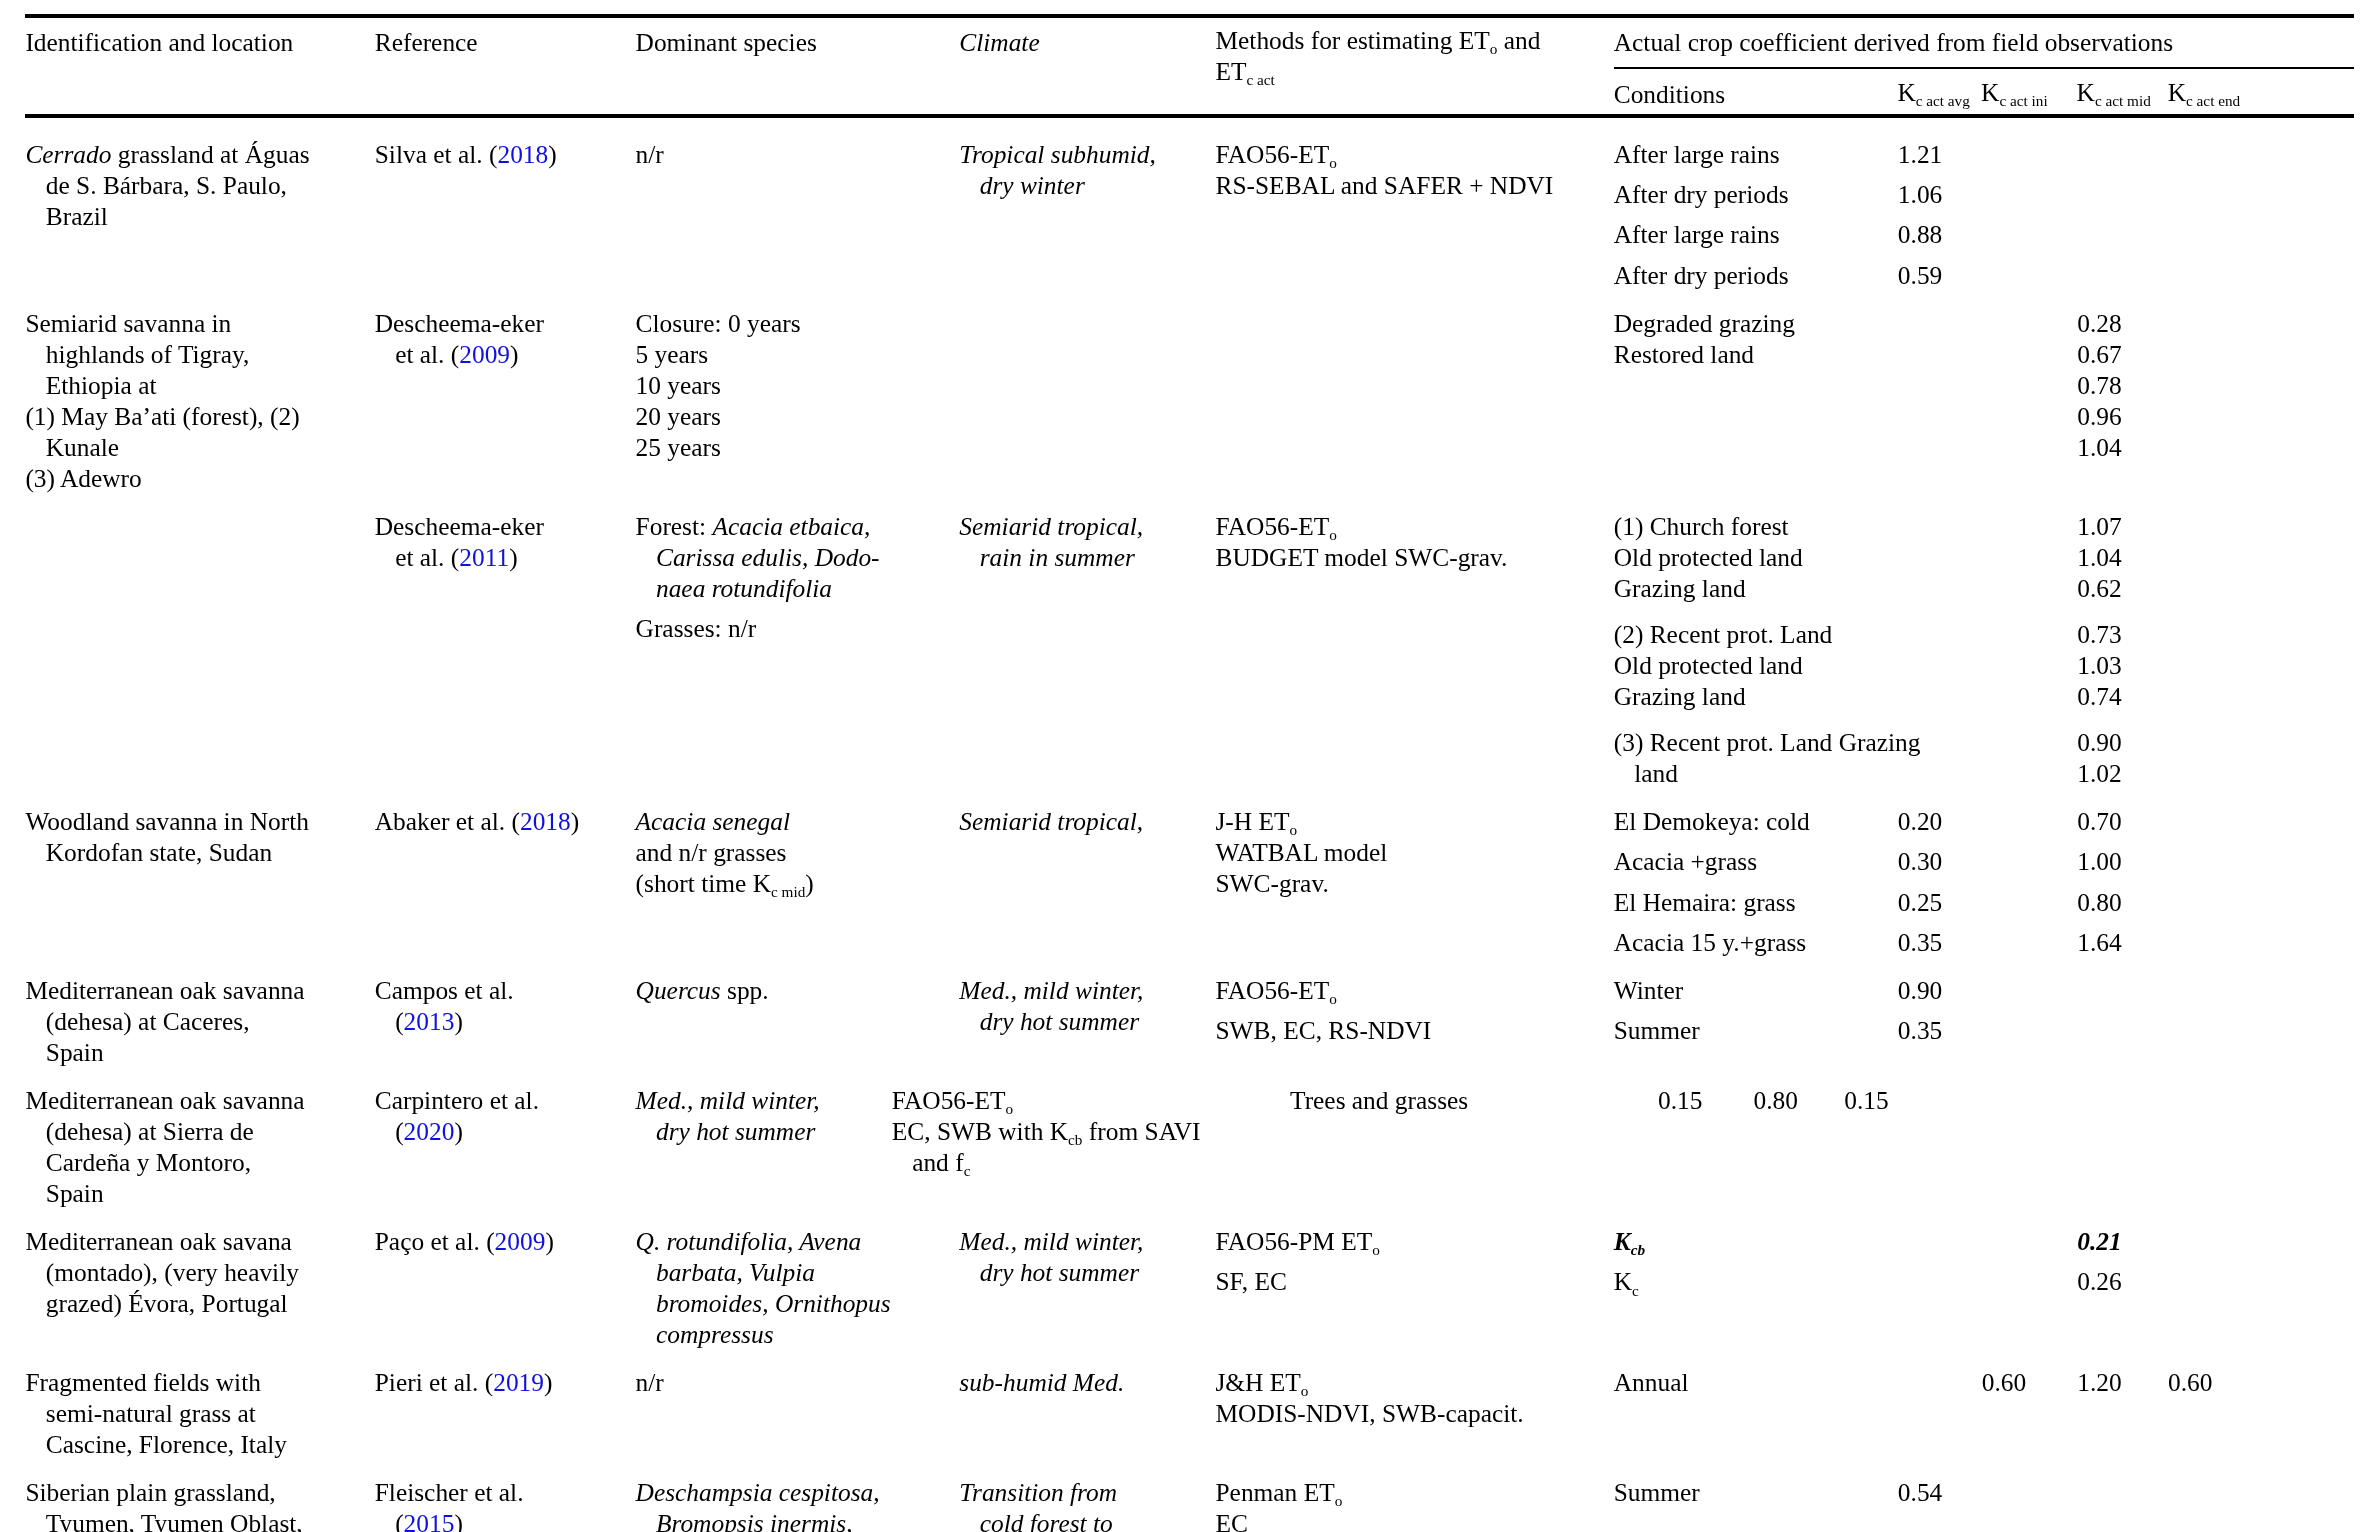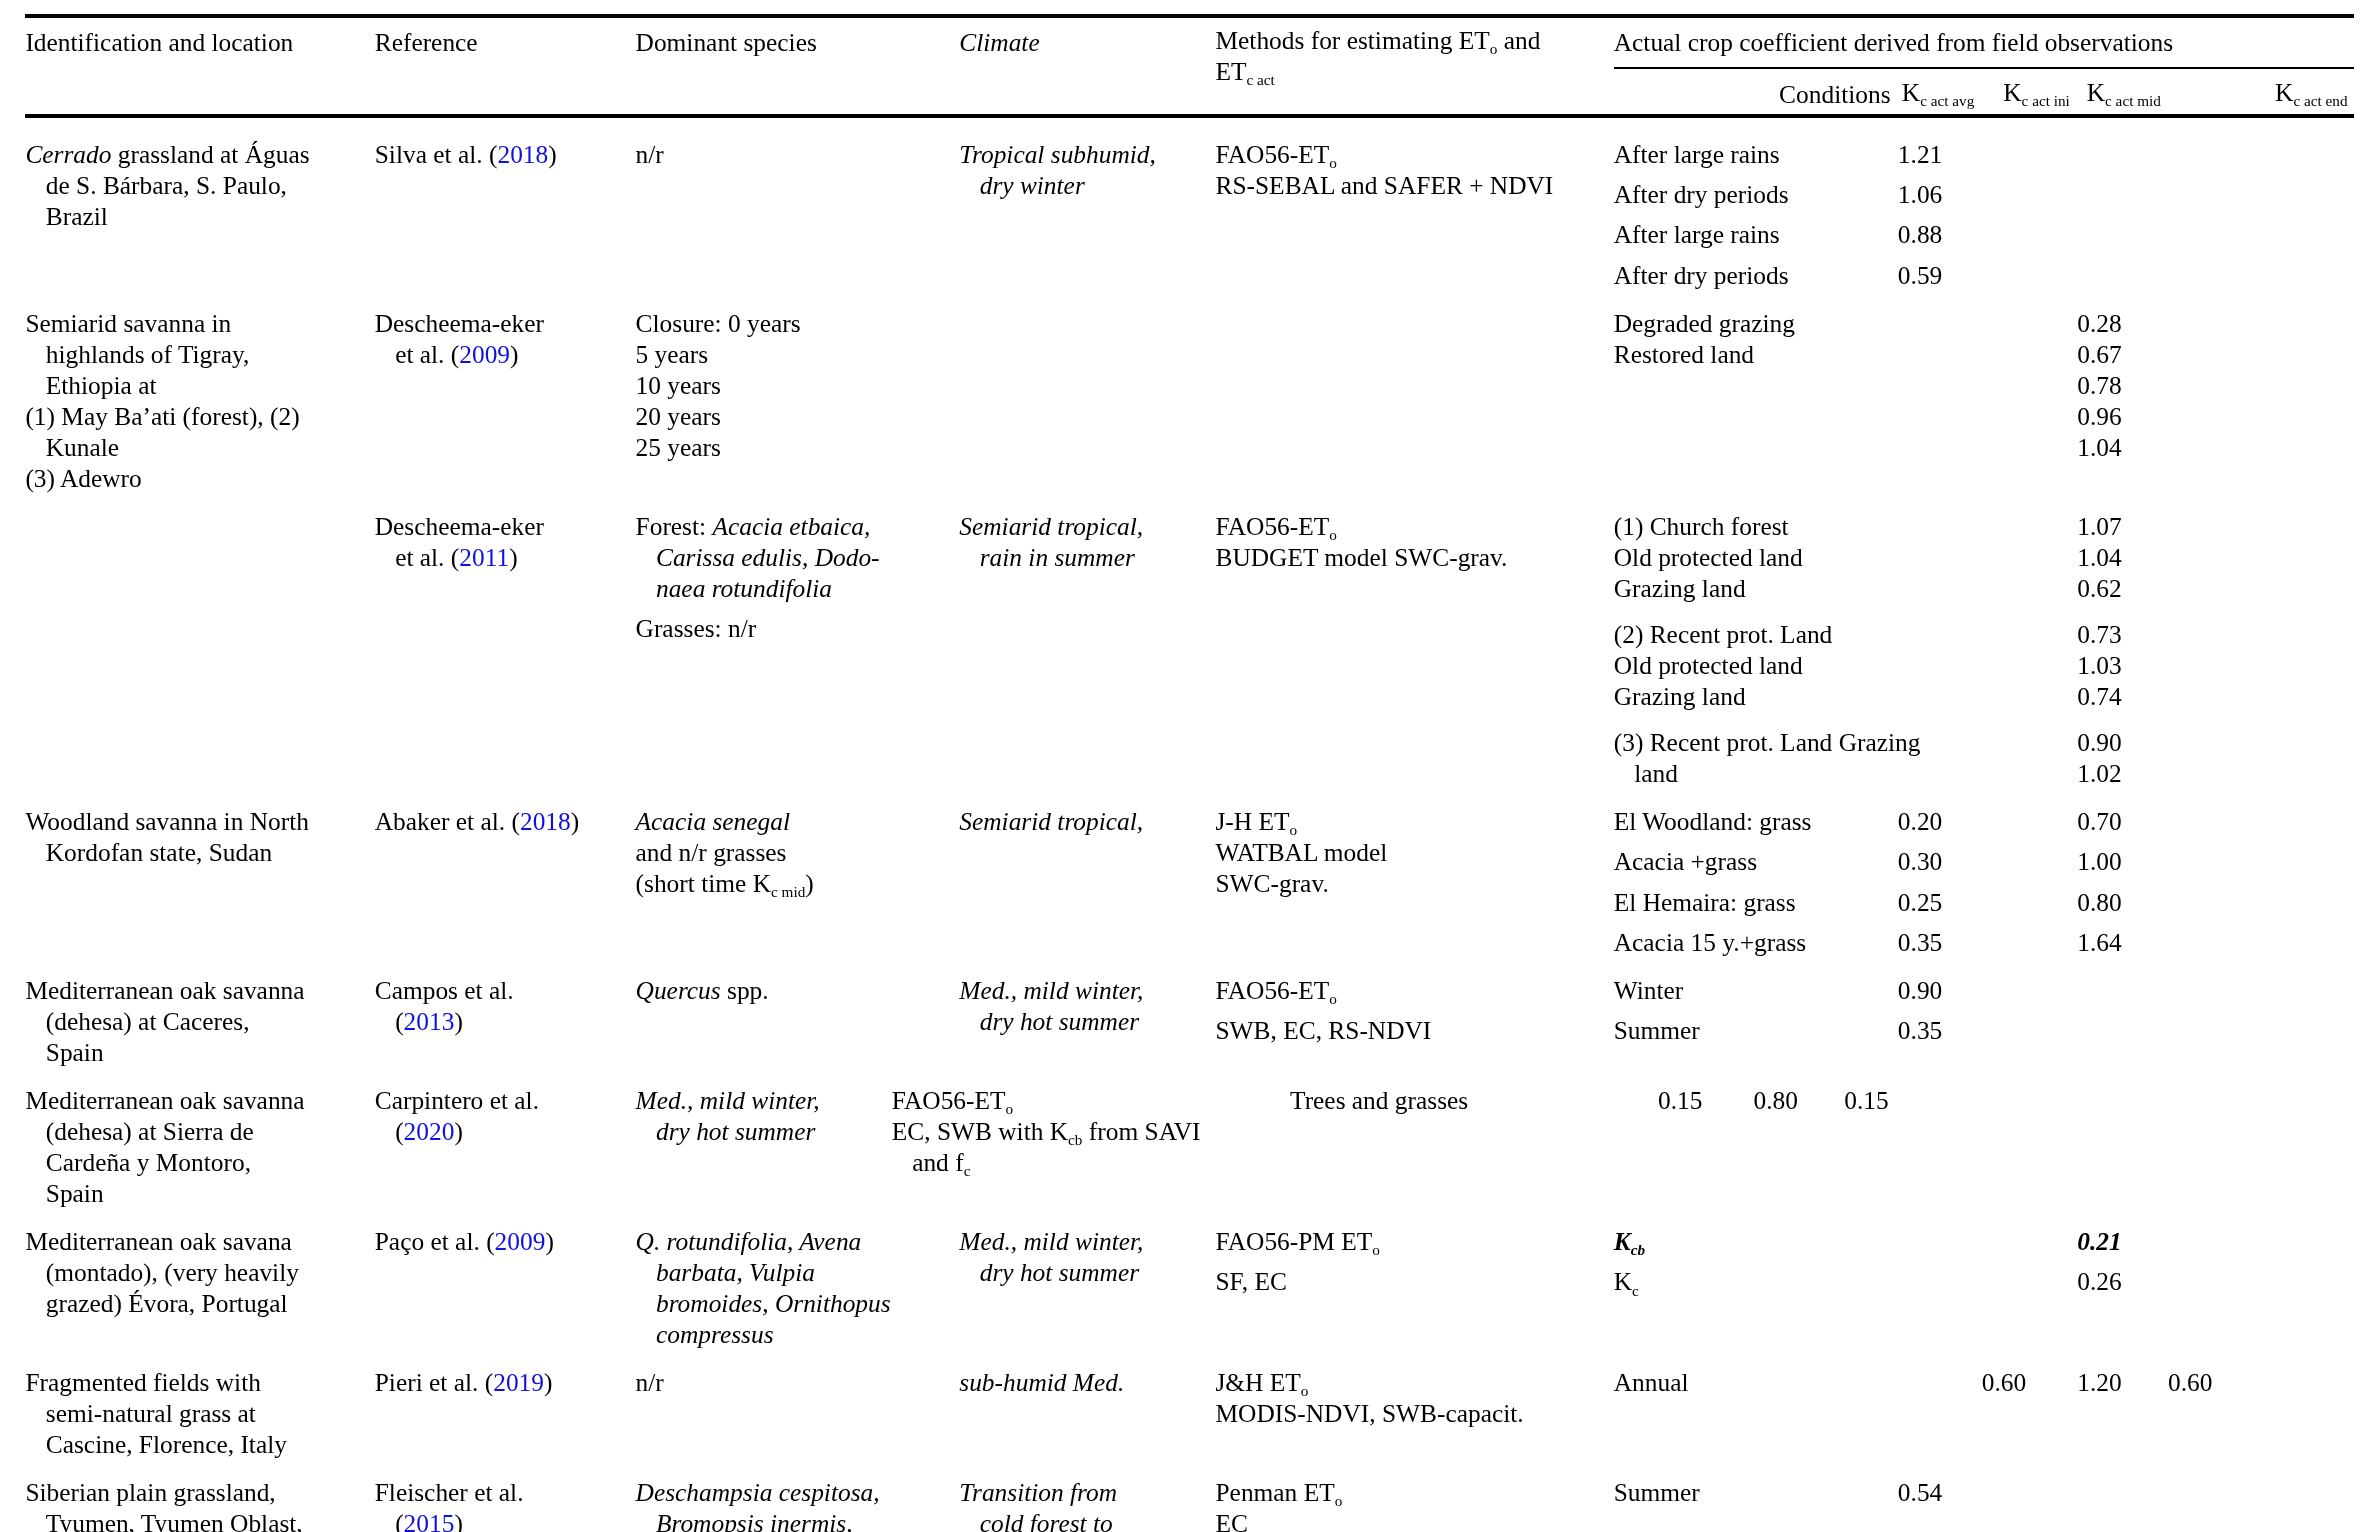--- a/index.html
+++ b/index.html
@@ -29,21 +29,21 @@
   .c5{width:17.1%;}
   .c6{width:12.2%;}
   .c7{width:3.6%;}
   .c8{width:4.1%;}
   .c9{width:3.9%;}
   .c10{width:8.0%;}
   .cell{box-sizing:border-box;padding-right:6.8px;flex:none;}
   .cgroup{width:31.8%;flex:none;}
   .glabel{font-size:25.4px;line-height:34px;white-space:nowrap;}
   .grule{height:2.5px;background:#000;margin:7.6px 0 7.6px 0;}
-  .grow{display:flex;align-items:flex-start;text-align:right;}
+  .grow{display:flex;align-items:flex-start;}
   .g6{width:38.3%;}
   .g7{width:11.3%;}
   .g8{width:12.9%;}
   .g9{width:12.3%;}
   .g10{width:25.2%;}
   .grow .cell{font-size:25.4px;line-height:34px;white-space:nowrap;}
   
   .tbody{padding-top:20.4px;font-size:25.4px;}
   .trow{display:flex;align-items:flex-start;margin-bottom:17px;}
   .ln{height:31px;line-height:31px;white-space:nowrap;}
@@ -227,21 +227,21 @@
         </div>
         <div class="cell c4">
           <div class="ln"><span>Semiarid tropical,</span></div>
         </div>
         <div class="cell c5">
           <div class="ln"><span>J-H ET</span><span class="sb">o</span></div>
           <div class="ln"><span>WATBAL model</span></div>
           <div class="ln"><span>SWC-grav.</span></div>
         </div>
         <div class="cell c6">
-          <div class="ln"><span>El Woodland: grass</span></div>
+          <div class="ln"><span>El Demokeya: cold</span></div>
           <div class="ln mt"><span>Acacia +grass</span></div>
           <div class="ln mt"><span>El Hemaira: grass</span></div>
           <div class="ln mt"><span>Acacia 15 y.+grass</span></div>
         </div>
         <div class="cell c7">
           <div class="ln"><span>0.20</span></div>
           <div class="ln mt"><span>0.30</span></div>
           <div class="ln mt"><span>0.25</span></div>
           <div class="ln mt"><span>0.35</span></div>
         </div>

